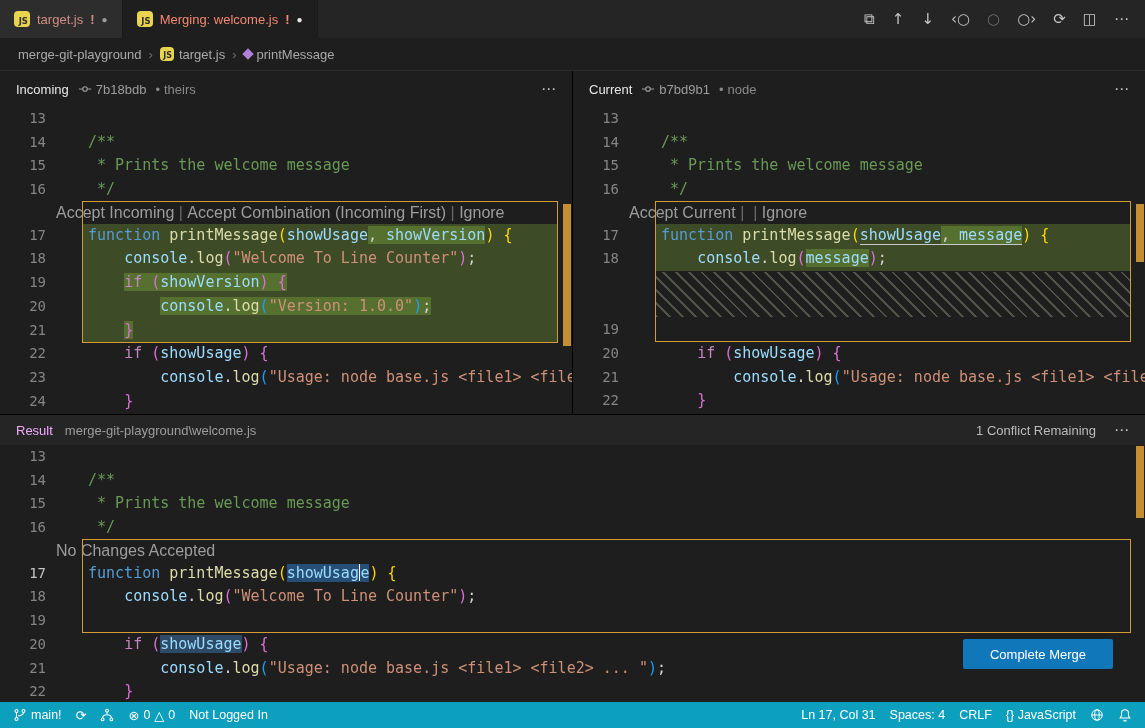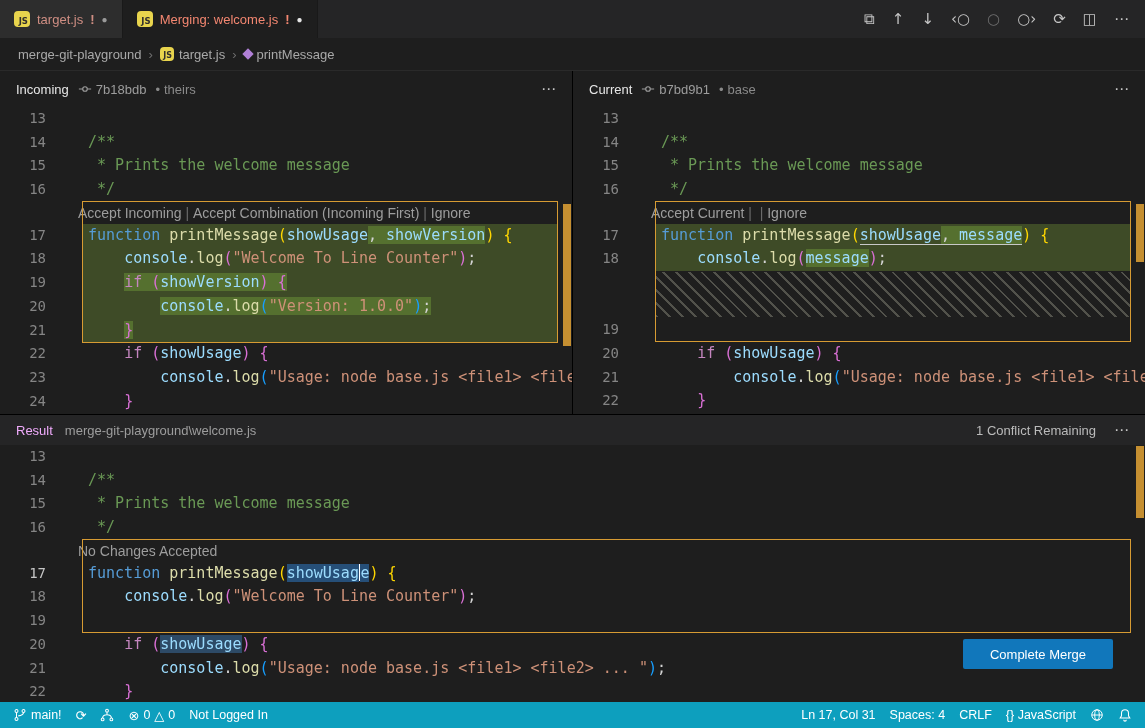--- a/index.html
+++ b/index.html
@@ -35,21 +35,21 @@
 
 .editor-body{flex:1;position:relative;overflow:hidden;font-family:"DejaVu Sans Mono",monospace;font-size:15px;background:#1e1e1e}
 .row{display:flex;height:23.7px;line-height:23.7px;position:relative}
 .row.hdr{height:22px;line-height:22px}
 .row.hatch{display:block}
 .gutter{flex:none;width:62px;padding-right:16px;text-align:right;color:#858585;font-size:14px}
 .gutter.act{color:#c6c6c6}
 .content{flex:1;position:relative;padding-left:26px;white-space:pre;overflow:hidden}
 .tokens{position:relative;z-index:1}
 .linebg{position:absolute;left:20px;right:14px;top:0;bottom:0;background:#3e4b27}
-.hdr-text{margin-left:78px;font-family:"Liberation Sans",sans-serif;font-size:14px;color:#9d9d9d;display:flex;align-items:center;height:100%;white-space:pre}
+.hdr-text{margin-left:56px;font-family:"Liberation Sans",sans-serif;font-size:16px;color:#9d9d9d;display:flex;align-items:center;height:100%;white-space:pre}
 .hdr-action{cursor:pointer}
 .hdr-sep{color:#6a6a6a}
 .conflict-box{position:absolute;left:82px;right:14px;border:1px solid var(--conflict);pointer-events:none;z-index:3}
 .hatch-fill{position:absolute;left:83px;right:15px;top:1px;bottom:1px;background:repeating-linear-gradient(45deg,#52524b 0 2px,transparent 2px 9px)}
 .ruler-marker{position:absolute;right:1px;width:8px;background:var(--conflict);opacity:.9;z-index:4}
 
 .tk-p{color:#d4d4d4}.tk-cm{color:#6a9955}.tk-kw{color:#569cd6}.tk-ct{color:#c586c0}.tk-fn{color:#dcdcaa}
 .tk-vr{color:#9cdcfe}.tk-st{color:#ce9178}.tk-b1{color:#ffd700}.tk-b2{color:#da70d6}.tk-b3{color:#179fff}
 .f-hl{background:#55702f}
 .f-sel{background:#264f78}
@@ -196,21 +196,21 @@
         <span class="pane-title">Current</span>
         <span class="commit-hash">
           <svg width="14" height="14" viewBox="0 0 16 16">
               <circle cx="8" cy="8" r="2.6" fill="none" stroke="#9d9d9d" stroke-width="1.3"></circle>
               <path d="M1 8h4.4M10.6 8H15" stroke="#9d9d9d" stroke-width="1.3"></path>
             </svg>
           <span>b7bd9b1</span>
         </span>
         <span class="pane-note">
             <span>•</span>
-            <span>base</span>
+            <span>node</span>
           </span>
         <span class="pane-more">⋯</span>
       </div>
       <div class="editor-body" id="ed-current">
         <div class="ruler-marker" style="top:97px;height:58px"></div>
       <div class="row">
             <span class="gutter">13</span>
             <div class="content"><span class="tokens"></span></div>
           </div>
           <div class="row">

